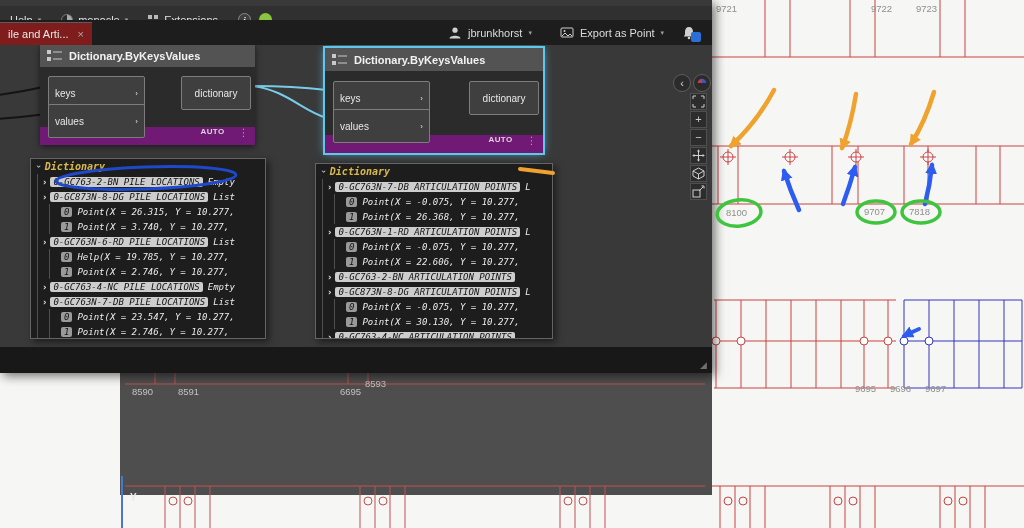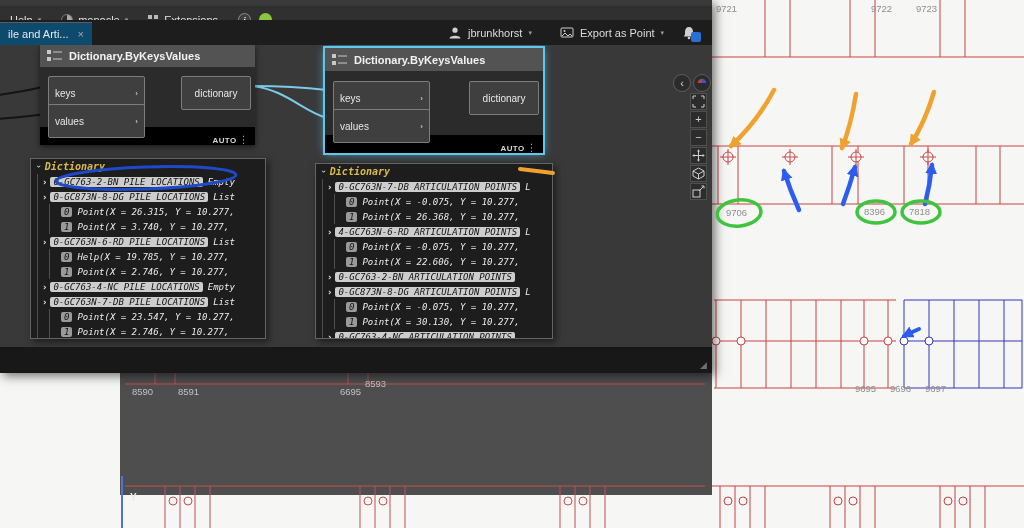--- a/index.html
+++ b/index.html
@@ -31,21 +31,21 @@
   .mitem { display:flex; align-items:center; gap:5px; cursor:default; }
   .caret { font-size:7px; color:#9a9a9a; }
   .mono-ic { width:12px; height:12px; border-radius:50%; border:1px solid #7a7a7a;
              background:linear-gradient(90deg,#2a2a2a 50%,#a9a9a9 50%); display:inline-block; }
   .infoc { width:13px; height:13px; border-radius:50%; background:#3f3f3f; border:1px solid #8a8a8a;
            color:#fff; font:italic bold 9px "Liberation Serif", serif;
            display:flex; align-items:center; justify-content:center; }
   .greenc { width:13px; height:13px; border-radius:50%; background:#8bc53f; margin-left:-12px; }
 
   .tabbar { position:absolute; left:0; top:20px; width:712px; height:25px; background:#1d1d1d; z-index:4; }
-  .tab { position:absolute; left:0; top:2px; height:23px; min-width:92px; background:#0c4a6e;
+  .tab { position:absolute; left:0; top:2px; height:23px; min-width:92px; background:#7f1d1d;
          border-top:1px solid #5c5c5c; display:flex; align-items:center; gap:9px;
          padding:0 8px; font-size:11px; color:#e8e8e8; }
   .tabclose { color:#a8a8a8; font-size:11px; }
   .tbgroup { position:absolute; top:0; height:25px; display:flex; align-items:center; gap:6px;
              color:#dcdcdc; font-size:11px; }
   .bellwrap { position:relative; display:inline-block; }
   .badge { position:absolute; right:-5px; bottom:-2px; width:10px; height:10px;
            background:#2a6fd6; border-radius:2px; }
 
   .canvas { position:absolute; left:0; top:45px; width:712px; height:302px;
@@ -60,22 +60,22 @@
   .node.selected { outline:2px solid #5fc6ec; box-shadow:0 0 9px rgba(95,198,236,.85); }
   .nhead { height:23px; background:#535353; display:flex; align-items:center; gap:6px;
            padding:0 7px; font-size:11px; font-weight:bold; color:#f2f2f2; white-space:nowrap; }
   .nbody { position:relative; background:#2b2b2b; }
   .port { position:absolute; height:19px; display:flex; align-items:center;
           background:#3f3f3f; border:1px solid #7d7d7d; border-radius:2px;
           font-size:10px; color:#e8e8e8; padding:16px 6px; }
   .port.in { left:8px; width:97px; justify-content:space-between; }
   .port.out { right:4px; width:70px; justify-content:center; }
   .parrow { font-size:8px; color:#bdbdbd; font-weight:bold; }
-  .nfoot { height:18px; background:#000000; display:flex; align-items:flex-end;
-           justify-content:flex-end; gap:2px; padding:0 6px;
+  .nfoot { height:18px; background:#701a75; display:flex; align-items:flex-start;
+           justify-content:flex-end; gap:14px; padding:0 6px;
            font-size:8px; font-weight:bold; letter-spacing:.4px; color:#d8d8d8; }
   .dots { color:#a8a8a8; font-size:10px; font-weight:normal; }
 
   
   .wpanel { position:absolute; background:#1d1d1d; border:1px solid #646464; z-index:6;
             box-shadow:3px 3px 7px rgba(0,0,0,.5); overflow:hidden;
             font-family:"DejaVu Sans Mono", monospace; }
   .wtitle { height:15px; display:flex; align-items:center; padding-left:5px;
             color:#d8b94c; font-size:10px; font-weight:bold; font-style:italic; }
   .texp { display:inline-block; transform:rotate(90deg); font-style:normal; font-weight:bold;
@@ -149,22 +149,22 @@
           <circle cx="31" cy="501" r="4"></circle>
         <circle cx="126" cy="501" r="4"></circle>
           <circle cx="141" cy="501" r="4"></circle>
         <circle cx="236" cy="501" r="4"></circle>
           <circle cx="251" cy="501" r="4"></circle>
       </g>
     </svg>
     <span class="cadlabel" style="left:4px;top:3px">9721</span>
     <span class="cadlabel" style="left:159px;top:3px">9722</span>
     <span class="cadlabel" style="left:204px;top:3px">9723</span>
-    <span class="cadlabel" style="left:14px;top:207px">9706</span>
-    <span class="cadlabel" style="left:152px;top:206px">8396</span>
+    <span class="cadlabel" style="left:14px;top:207px">8100</span>
+    <span class="cadlabel" style="left:152px;top:206px">9707</span>
     <span class="cadlabel" style="left:197px;top:206px">7818</span>
     <span class="cadlabel" style="left:143px;top:383px">9695</span>
     <span class="cadlabel" style="left:178px;top:383px">9696</span>
     <span class="cadlabel" style="left:213px;top:383px">9697</span>
   </div>
 
   <div class="cad-gray">
     <svg width="592" height="155" viewBox="0 0 592 155">
       <g stroke="#c05050" fill="none" stroke-width="1">
         <path d="M5,11 H585"></path>
@@ -403,21 +403,21 @@
               <span class="ibadge">0</span>
               <span>Point(X = -0.075, Y = 10.277,</span>
             </div>
           <div class="wrow">
               <span class="guide"></span>
               <span class="ibadge">1</span>
               <span>Point(X = 26.368, Y = 10.277,</span>
             </div>
           <div class="wrow">
               <span class="chev">›</span>
-              <span class="kchip">4-GC763N-6-RD ARTICULATION POINTS</span>
+              <span class="kchip">0-GC763N-1-RD ARTICULATION POINTS</span>
               <span>L</span>
             </div>
           <div class="wrow">
               <span class="guide"></span>
               <span class="ibadge">0</span>
               <span>Point(X = -0.075, Y = 10.277,</span>
             </div>
           <div class="wrow">
               <span class="guide"></span>
               <span class="ibadge">1</span>

